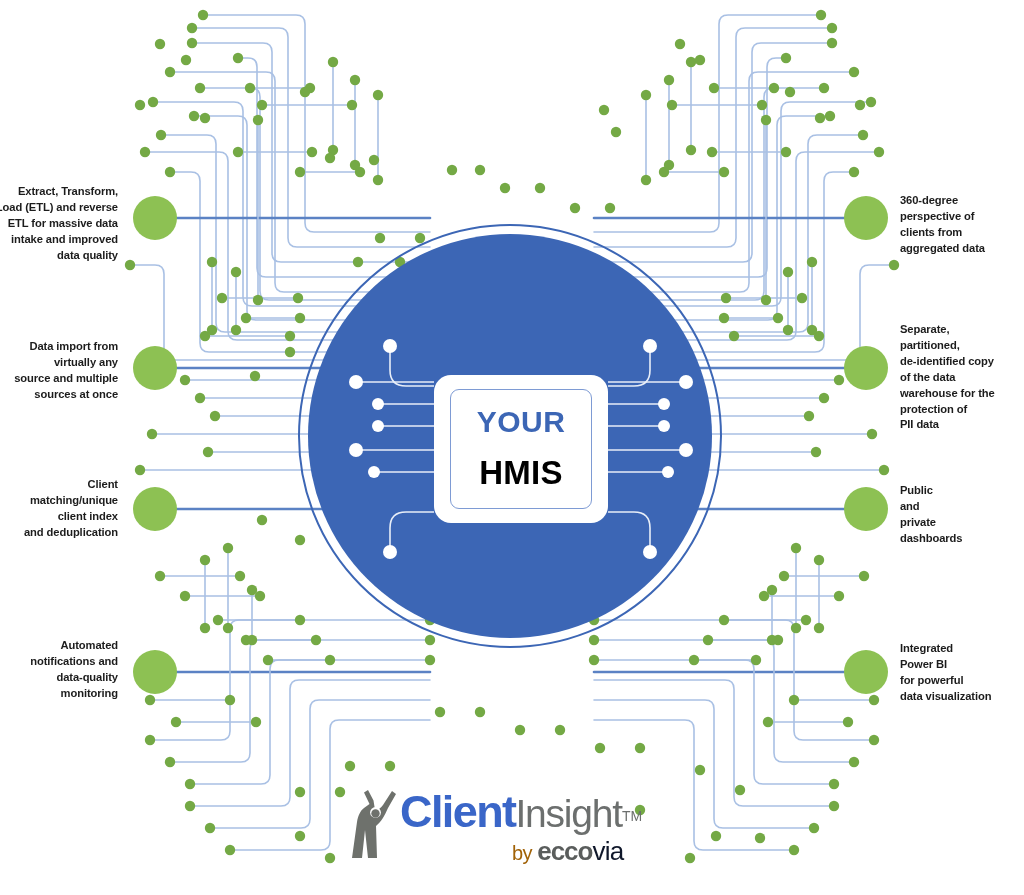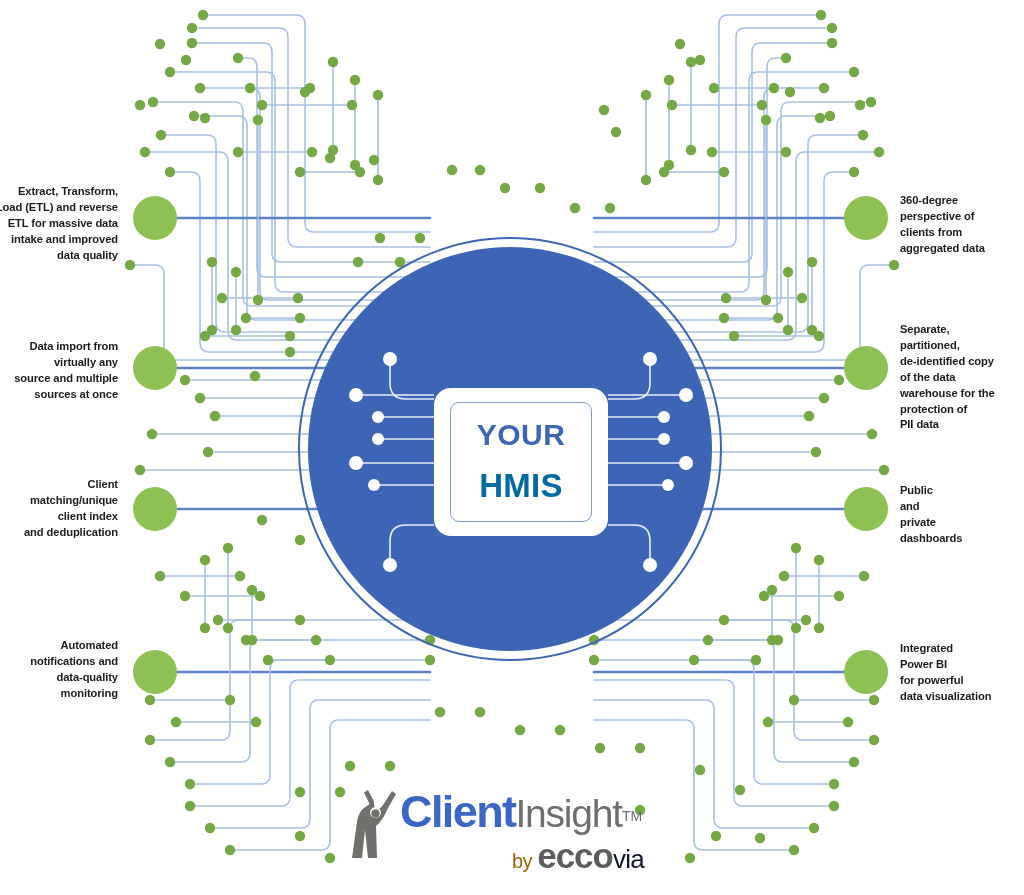--- a/index.html
+++ b/index.html
@@ -43,21 +43,21 @@
   .label.right {
     text-align: left;
     left: 900px;
   }
   .label span { display: block; }
 
   
   #center-wrap {
     position: absolute;
     left: 298px;
-    top: 237px;
+    top: 224px;
     width: 428px;
     height: 428px;
   }
   #outer-ring {
     position: absolute;
     left: 0; top: 0;
     width: 424px;
     height: 424px;
     border-radius: 50%;
     border: 2px solid #3C66B5;
@@ -95,21 +95,21 @@
     justify-content: center;
   }
   #chip-line1 {
     color: #3C66B5;
     font-size: 30px;
     font-weight: 600;
     letter-spacing: 0.5px;
     line-height: 1.05;
   }
   #chip-line2 {
-    color: #0369a1;
+    color: #000000;
     font-size: 33px;
     font-weight: 800;
     letter-spacing: 0.3px;
     line-height: 1.15;
     margin-top: 16px;
   }
 
   
   #logo {
     position: absolute;
@@ -149,21 +149,21 @@
     top: 56px;
     white-space: nowrap;
   }
   .logo-by {
     font-size: 20px;
     color: #a16207;
     font-weight: 400;
     letter-spacing: -0.5px;
   }
   .logo-ecco {
-    font-size: 35px;
+    font-size: 26px;
     color: #5a5d5c;
     font-weight: 800;
     letter-spacing: -1px;
   }
   .logo-via {
     font-size: 26px;
     color: #0f172a;
     font-weight: 400;
     letter-spacing: -0.8px;
   }

